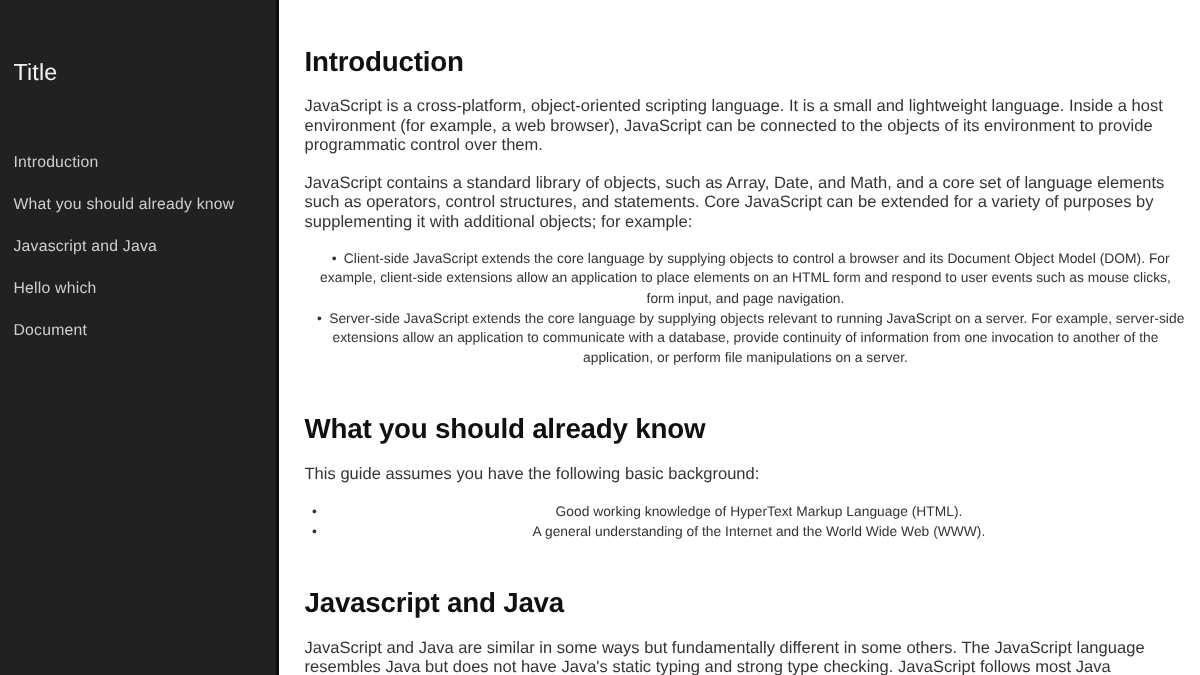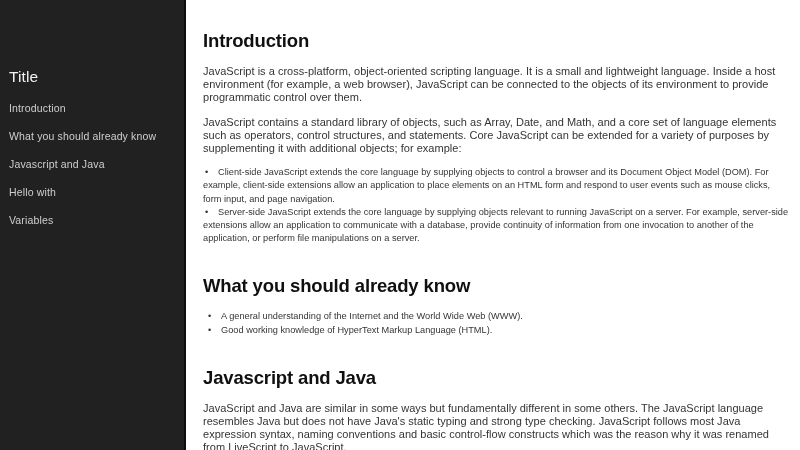--- a/index.html
+++ b/index.html
@@ -32,21 +32,20 @@
   }
   .sidebar-title {
     position: absolute;
     left: 9px;
     top: 40px;
     color: #f2f2f2;
     font-size: 15.5px;
     font-weight: 400;
     letter-spacing: 0.1px;
     line-height: 18px;
-    margin-top: 28px;
   }
   .nav {
     position: absolute;
     left: 0;
     top: 94px;
     width: 100%;
   }
   .nav-item {
     display: block;
     padding: 0 9px;
@@ -96,20 +95,21 @@
     list-style: none;
   }
   ul.bullets li {
     font-size: 9.2px;
     line-height: 13.2px;
     color: #343434;
     letter-spacing: 0.02px;
     margin: 0;
     padding: 0;
     text-indent: 0;
+    text-align: center;
   }
   
   ul.bullets.flush li {
     padding-left: 0;
   }
   ul.bullets.flush li::before {
     content: "\2022";
     display: inline-block;
     width: 13px;
     margin-left: 2px;
@@ -133,40 +133,41 @@
 
 <div class="page">
 
   <nav class="sidebar">
     <div class="sidebar-title">Title</div>
 
     <div class="nav">
       <a class="nav-item">Introduction</a>
       <a class="nav-item">What you should already know</a>
       <a class="nav-item">Javascript and Java</a>
-      <a class="nav-item">Hello with</a>
-      <a class="nav-item">Variables</a>
+      <a class="nav-item">Hello which</a>
+      <a class="nav-item">Document</a>
     </div>
   </nav>
 
   <main class="content">
     <div class="content-inner">
 
       <h2 class="section-heading">Introduction</h2>
       <p class="para">JavaScript is a cross-platform, object-oriented scripting language. It is a small and lightweight language. Inside a host environment (for example, a web browser), JavaScript can be connected to the objects of its environment to provide programmatic control over them.</p>
       <p class="para">JavaScript contains a standard library of objects, such as Array, Date, and Math, and a core set of language elements such as operators, control structures, and statements. Core JavaScript can be extended for a variety of purposes by supplementing it with additional objects; for example:</p>
       <ul class="bullets flush">
         <li>Client-side JavaScript extends the core language by supplying objects to control a browser and its Document Object Model (DOM). For example, client-side extensions allow an application to place elements on an HTML form and respond to user events such as mouse clicks, form input, and page navigation.</li>
         <li>Server-side JavaScript extends the core language by supplying objects relevant to running JavaScript on a server. For example, server-side extensions allow an application to communicate with a database, provide continuity of information from one invocation to another of the application, or perform file manipulations on a server.</li>
       </ul>
 
       <h2 class="section-heading spaced">What you should already know</h2>
+      <p class="para">This guide assumes you have the following basic background:</p>
       <ul class="bullets hanging">
+        <li>Good working knowledge of HyperText Markup Language (HTML).</li>
         <li>A general understanding of the Internet and the World Wide Web (WWW).</li>
-        <li>Good working knowledge of HyperText Markup Language (HTML).</li>
       </ul>
 
       <h2 class="section-heading spaced">Javascript and Java</h2>
       <p class="para">JavaScript and Java are similar in some ways but fundamentally different in some others. The JavaScript language resembles Java but does not have Java's static typing and strong type checking. JavaScript follows most Java expression syntax, naming conventions and basic control-flow constructs which was the reason why it was renamed from LiveScript to JavaScript.</p>
 
     </div>
   </main>
 
 </div>
 

